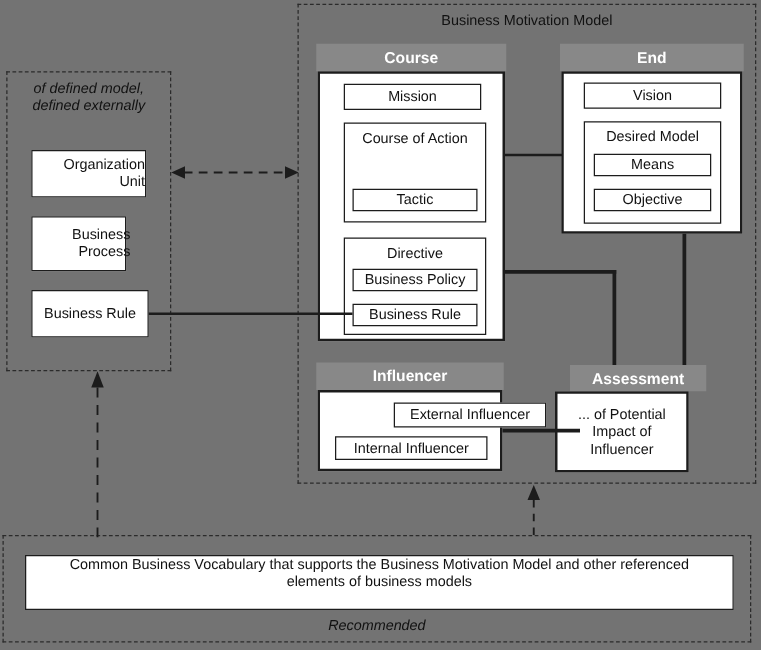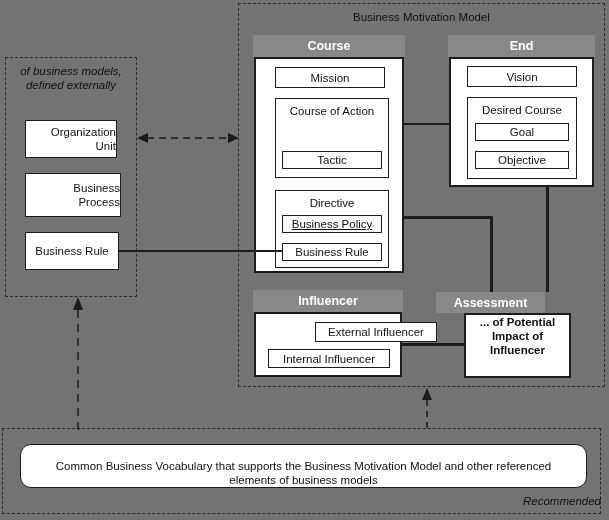--- a/index.html
+++ b/index.html
@@ -42,71 +42,71 @@
   <div class="abs node" style="left:275px; top:67px; width:110px; height:21px;">Mission</div>
 
   <div class="abs solid-box" style="left:275px; top:98px; width:114px; height:80px;">
     <div class="group-label">Course of Action</div>
   </div>
   <div class="abs node" style="left:282px; top:151px; width:100px; height:18px;">Tactic</div>
 
   <div class="abs solid-box" style="left:275px; top:190px; width:114px; height:78px;">
     <div class="group-label">Directive</div>
   </div>
-  <div class="abs node" style="left:282px; top:215px; width:100px; height:18px;text-decoration:underline;">Business Policy</div>
+  <div class="abs node" style="left:282px; top:215px; width:100px; height:18px;">Business Policy</div>
   <div class="abs node" style="left:282px; top:243px; width:100px; height:18px;">Business Rule</div>
 
   <div class="abs sec-header" style="left:448px; top:35px; width:147px; height:22px;">End</div>
   <div class="abs section-body" style="left:449px; top:57px; width:145px; height:130px;"></div>
 
   <div class="abs node" style="left:467px; top:66px; width:110px; height:21px;">Vision</div>
 
   <div class="abs solid-box" style="left:467px; top:97px; width:110px; height:82px;">
-    <div class="group-label">Desired Course</div>
+    <div class="group-label">Desired Model</div>
   </div>
-  <div class="abs node" style="left:475px; top:123px; width:94px; height:18px;">Goal</div>
+  <div class="abs node" style="left:475px; top:123px; width:94px; height:18px;">Means</div>
   <div class="abs node" style="left:475px; top:151px; width:94px; height:18px;">Objective</div>
 
   <div class="abs sec-header" style="left:253px; top:290px; width:150px; height:22px;">Influencer</div>
   <div class="abs section-body" style="left:254px; top:312px; width:148px; height:65px;"></div>
   <div class="abs node" style="left:268px; top:322px; width:122px; height:20px;margin-left:47px;">External Influencer</div>
   <div class="abs node" style="left:268px; top:349px; width:122px; height:19px;">Internal Influencer</div>
 
-  <div class="abs sec-header" style="left:436px; top:292px; width:109px; height:21px;text-align:center;">Assessment</div>
-  <div class="abs section-body" style="left:464px; top:313px; width:107px; height:65px; display:flex; justify-content:center;font-weight:bold;">
+  <div class="abs sec-header" style="left:456px; top:292px; width:109px; height:21px;text-align:center;">Assessment</div>
+  <div class="abs section-body" style="left:444px; top:313px; width:107px; height:65px; display:flex; align-items:center; justify-content:center;">
     <div class="center">
       <span class="title-line">... of Potential</span>
       <span class="title-line">Impact of</span>
       <span class="title-line">Influencer</span>
     </div>
   </div>
 
   <div class="abs dashed-box" style="left:5px; top:57px; width:132px; height:240px;"></div>
   <div class="abs center italic" style="left:7px; top:64px; width:128px;">
-    <span class="title-line">of business models,</span>
+    <span class="title-line">of defined model,</span>
     <span class="title-line">defined externally</span>
   </div>
   <div class="abs node" style="left:25px; top:120px; width:92px; height:38px;padding-left:20px;">
     <span style="max-width:80px;">Organization Unit</span>
   </div>
-  <div class="abs node" style="left:25px; top:173px; width:96px; height:44px;padding-left:36px;">
+  <div class="abs node" style="left:25px; top:173px; width:76px; height:44px;padding-left:36px;">
     <span style="max-width:60px;">Business Process</span>
   </div>
   <div class="abs node" style="left:25px; top:232px; width:94px; height:38px;">
     <span>Business Rule</span>
   </div>
 
   <div class="abs dashed-box" style="left:2px; top:428px; width:599px; height:86px;"></div>
-  <div class="abs solid-box" style="left:20px; top:444px; width:567px; height:44px; display:flex; align-items:flex-end; justify-content:center;border-radius:11px;">
+  <div class="abs solid-box" style="left:20px; top:444px; width:567px; height:44px; display:flex; align-items:flex-start; justify-content:center;">
     <div class="center">
       <span class="title-line">Common Business Vocabulary that supports the Business Motivation Model and other referenced</span>
       <span class="title-line">elements of business models</span>
     </div>
   </div>
-  <div class="abs center italic" style="left:2px; top:494px; width:599px;text-align:right;">Recommended</div>
+  <div class="abs center italic" style="left:2px; top:494px; width:599px;">Recommended</div>
 
   <div class="abs line" style="left:119px; top:250px; width:163px; height:1.5px;"></div>
 
   <div class="abs line" style="left:404px; top:123px; width:46px; height:1.5px;"></div>
 
   <div class="abs line" style="left:404px; top:216px; width:89px; height:3px;"></div>
   <div class="abs line" style="left:490px; top:216px; width:3px; height:76px;"></div>
 
   <div class="abs line" style="left:546px; top:187px; width:3px; height:105px;"></div>
 

